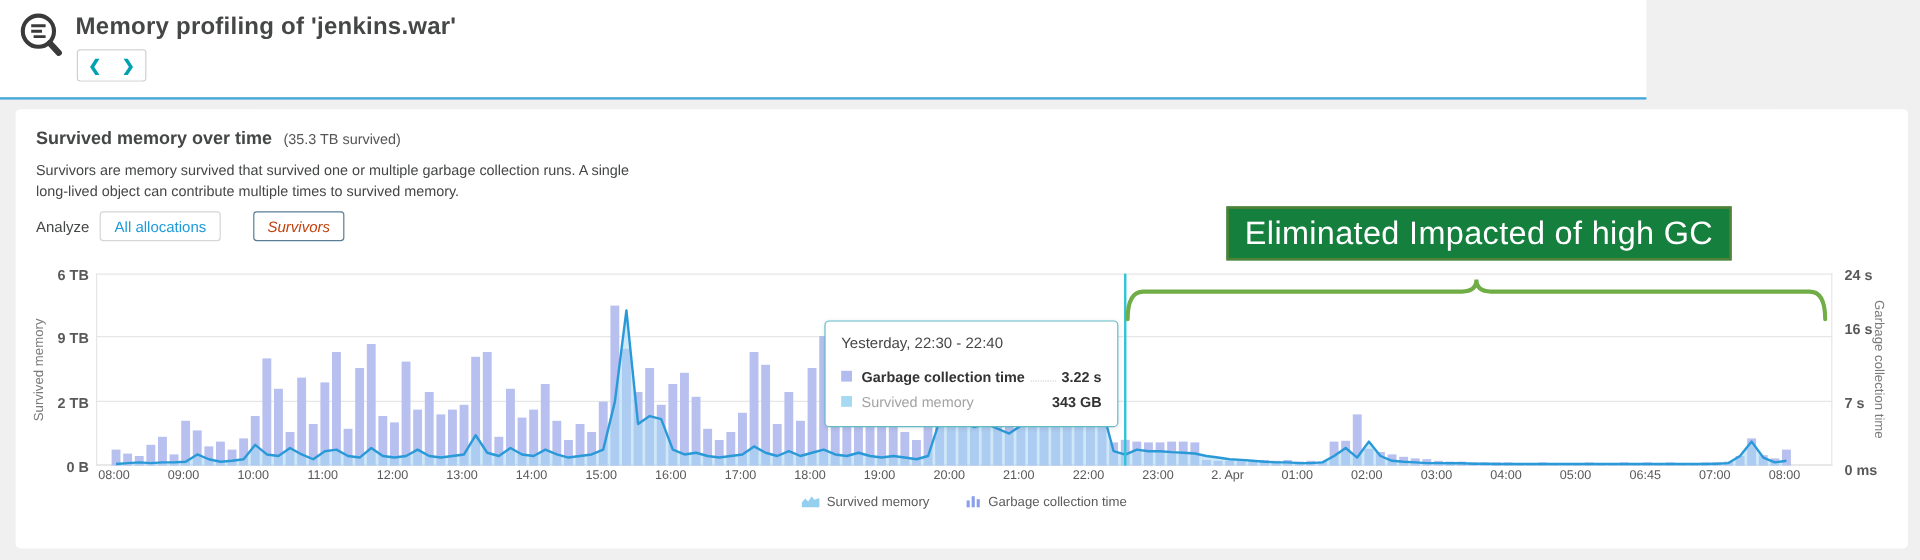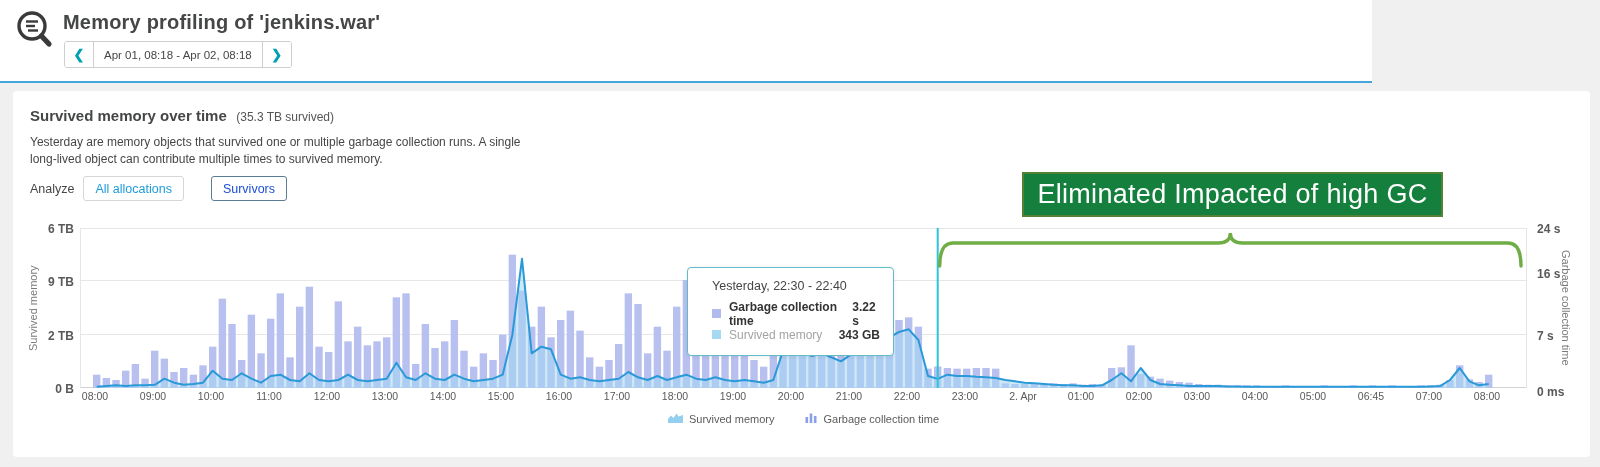--- a/index.html
+++ b/index.html
@@ -25,42 +25,42 @@
   .card-title-row { position:absolute; left:17px; top:16px; white-space:nowrap; }
   .card-title { font-size:15px; font-weight:700; color:#454646; }
   .card-subtitle { font-size:12px; color:#555; margin-left:5px; }
   .desc { position:absolute; left:17px; top:43px; font-size:12px; color:#454646; line-height:17px; }
   .desc span { display:block; }
   .analyze-row { position:absolute; left:17px; top:85px; display:flex; align-items:center; gap:9px; }
   .analyze-label { font-size:12.5px; color:#454646; }
   .tbtn { height:25px; padding:0 11px; font-size:12.5px; border-radius:3px; background:#fff;
     cursor:pointer; font-family:inherit; }
   .tbtn.unselected { border:1px solid #d6d6d6; color:#1e9bd9; margin-right:18px; }
-  .tbtn.selected { border:1px solid #5a7e96; color:#1d4ed8; }
+  .tbtn.selected { border:1px solid #5a7e96; color:#c2410c;font-style:italic; }
 
   
   .axis-title { position:absolute; font-size:11px; color:#7a7a7a; display:flex;
     align-items:center; justify-content:center; }
   .axis-title.left { left:12px; top:137px; height:160px; width:15px;
     writing-mode:vertical-rl; transform:rotate(180deg); }
   .axis-title.right { left:1545px; top:137px; height:160px; width:15px; writing-mode:vertical-rl; }
   .ytick { position:absolute; font-size:12px; color:#595959;font-weight:bold; }
   .ytick.l { left:18px; width:43px; text-align:right; }
   .ytick.r { left:1524px; width:45px; text-align:left; }
   .xtick { position:absolute; top:299px; width:60px; text-align:center;
     font-size:10.5px; color:#595959; }
   #plot-svg { position:absolute; left:67px; top:137px; overflow:visible; }
 
   .legend { position:absolute; left:67px; top:321px; width:1447px; display:flex;
     justify-content:center; gap:30px; }
   .legend-item { display:flex; align-items:center; gap:6px; font-size:11px; color:#5b5b5b; cursor:pointer; }
 
   
-  .tooltip { position:absolute; left:674px; top:176px; width:207px; background:#fff;
-    border:1.5px solid #62bcc8; border-radius:4px; padding:11px 13px 10px 24px;
+  .tooltip { position:absolute; left:674px; top:176px; width:245px; background:#fff;
+    border:1.5px solid #62bcc8; border-radius:4px; padding:11px 13px 10px 13px;
     box-shadow:0 1px 4px rgba(0,0,0,.08); }
   .tooltip-title { font-size:12.5px; color:#454646; margin-bottom:10px; }
   .tt-row { display:flex; align-items:center; height:21px; font-size:12px; }
   .tt-swatch { width:9px; height:9px; margin-right:8px; flex:0 0 auto; }
   .tt-label-strong { color:#333; font-weight:700; }
   .tt-label-dim { color:#a3a3a3; }
   .tt-leader { flex:1 1 auto; border-bottom:1px dotted #c9c9c9; margin:0 5px; height:1px;
     align-self:center; position:relative; top:4px; }
   .tt-spacer { flex:1 1 auto; }
   .tt-value { font-weight:700; color:#333; }
@@ -79,32 +79,31 @@
     <svg class="hdr-icon" width="46" height="46" viewBox="0 0 46 46">
       <circle cx="19" cy="17" r="13" fill="none" stroke="#3a3a3a" stroke-width="3.4"></circle>
       <line x1="13" y1="12.5" x2="25" y2="12.5" stroke="#3a3a3a" stroke-width="2.4"></line>
       <line x1="13" y1="17" x2="22" y2="17" stroke="#3a3a3a" stroke-width="2.4"></line>
       <line x1="15" y1="21.5" x2="25" y2="21.5" stroke="#3a3a3a" stroke-width="2.4"></line>
       <line x1="28.5" y1="27" x2="36" y2="35" stroke="#3a3a3a" stroke-width="5.2" stroke-linecap="round"></line>
     </svg>
     <h1 class="page-title">Memory profiling of 'jenkins.war'</h1>
     <div class="datenav">
       <button class="nav-btn">❮</button>
-      <div class="range">Apr 01, 08:18 - Apr 02, 08:18</div>
       <button class="nav-btn">❯</button>
     </div>
   </header>
 
   <section class="card">
     <div class="card-title-row">
       <span class="card-title">Survived memory over time</span>
       <span class="card-subtitle">(35.3 TB survived)</span>
     </div>
     <div class="desc">
-      <span>Yesterday are memory objects that survived one or multiple garbage collection runs. A single</span>
+      <span>Survivors are memory survived that survived one or multiple garbage collection runs. A single</span>
       <span>long-lived object can contribute multiple times to survived memory.</span>
     </div>
     <div class="analyze-row">
       <span class="analyze-label">Analyze</span>
       <button class="tbtn unselected">All allocations</button>
       <button class="tbtn selected">Survivors</button>
     </div>
 
     <div class="axis-title left">Survived memory</div>
     <div class="axis-title right">Garbage collection time</div>

